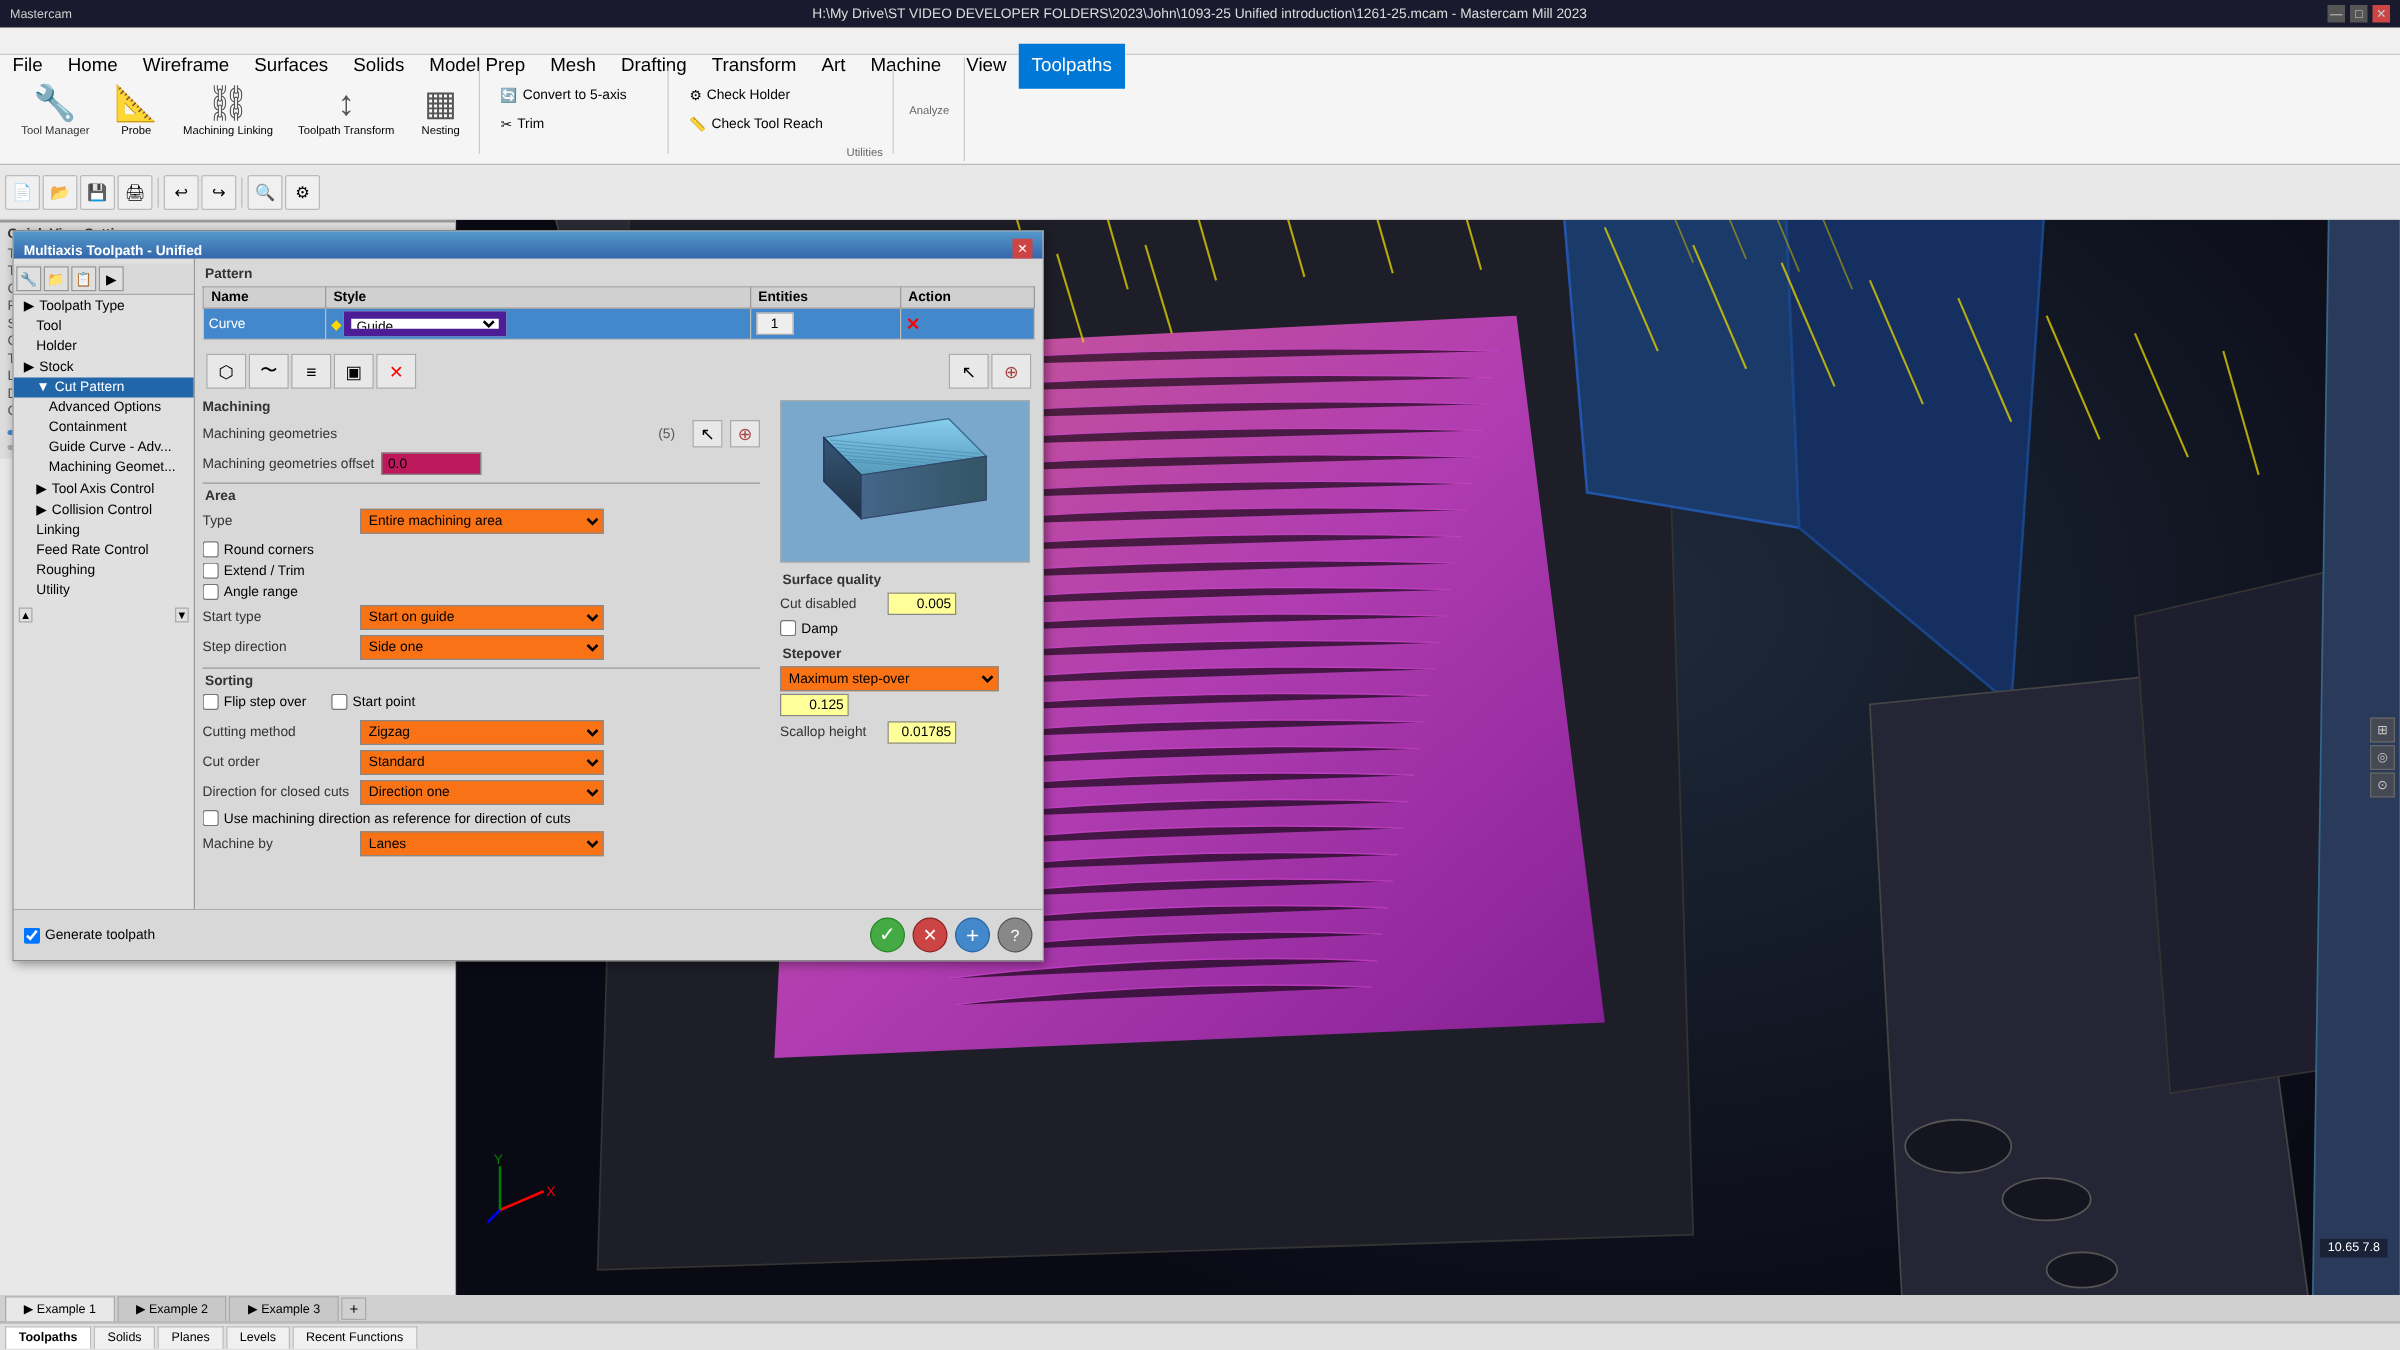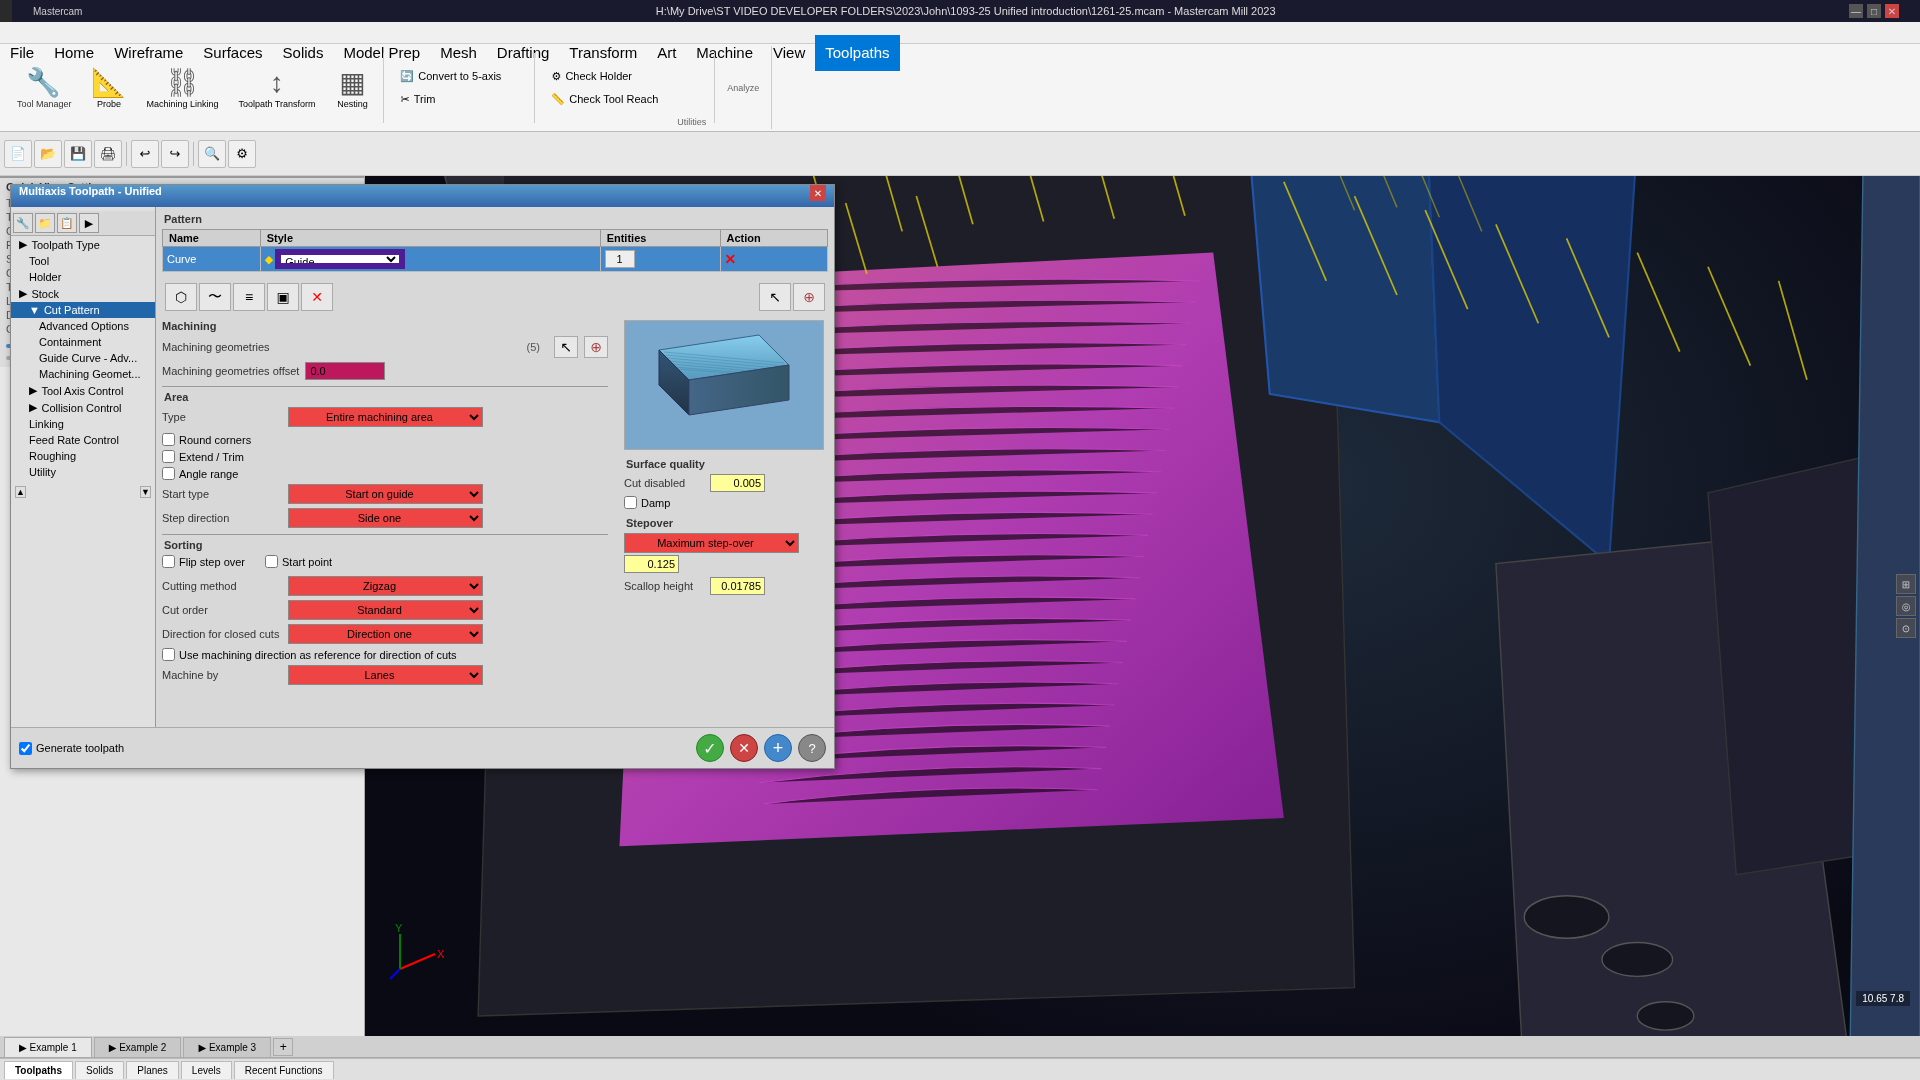--- a/index.html
+++ b/index.html
@@ -5,24 +5,23 @@
     * { box-sizing: border-box; margin: 0; padding: 0; font-family: 'Segoe UI', Arial, sans-serif; font-size: 11px; }
     body { width: 1920px; height: 1080px; overflow: hidden; background: #2a2a2a; color: #000; }
 
     
     .titlebar {
       height: 22px;
       background: #1a1a2e;
       color: #ccc;
       display: flex;
       align-items: center;
-      padding: 0 21px;
+      padding: 0 8px;
       font-size: 11px;
       justify-content: space-between;
-      margin-left: 12px;
     }
     .titlebar-title { flex: 1; text-align: center; color: #ddd; }
     .titlebar-controls { display: flex; gap: 4px; }
     .titlebar-btn { width: 14px; height: 14px; background: #555; border: none; cursor: pointer; color: #ccc; font-size: 10px; display: flex; align-items: center; justify-content: center; }
 
     
     .menubar {
       height: 22px;
       background: #f0f0f0;
       display: flex;
@@ -102,21 +101,21 @@
       background: #e8e8e8;
       border: 1px solid #888;
       box-shadow: 2px 2px 8px rgba(0,0,0,0.4);
       z-index: 200;
     }
     .dialog-titlebar {
       height: 22px;
       background: linear-gradient(to bottom, #5599cc, #3366aa);
       color: white;
       display: flex;
-      align-items: flex-start;
+      align-items: flex-end;
       padding: 0 8px;
       justify-content: space-between;
       font-size: 11px;
       font-weight: bold;
     }
     .dialog-close {
       width: 16px;
       height: 16px;
       background: #cc4444;
       border: none;
@@ -205,24 +204,23 @@
       height: 18px;
       border: 1px solid #888;
       background: white;
       padding: 1px 4px;
       font-size: 11px;
     }
     .form-input.yellow { background: #be185d; }
     .form-select {
       height: 20px;
       border: 1px solid #888;
-      background: #ef4444;
-      padding: 1px 16px;
-      font-size: 11px;
-      text-align: center;
+      background: #f97316;
+      padding: 1px 2px;
+      font-size: 11px;
     }
     .checkbox-row {
       display: flex;
       align-items: center;
       gap: 4px;
       margin-bottom: 4px;
       font-size: 11px;
     }
 
     

